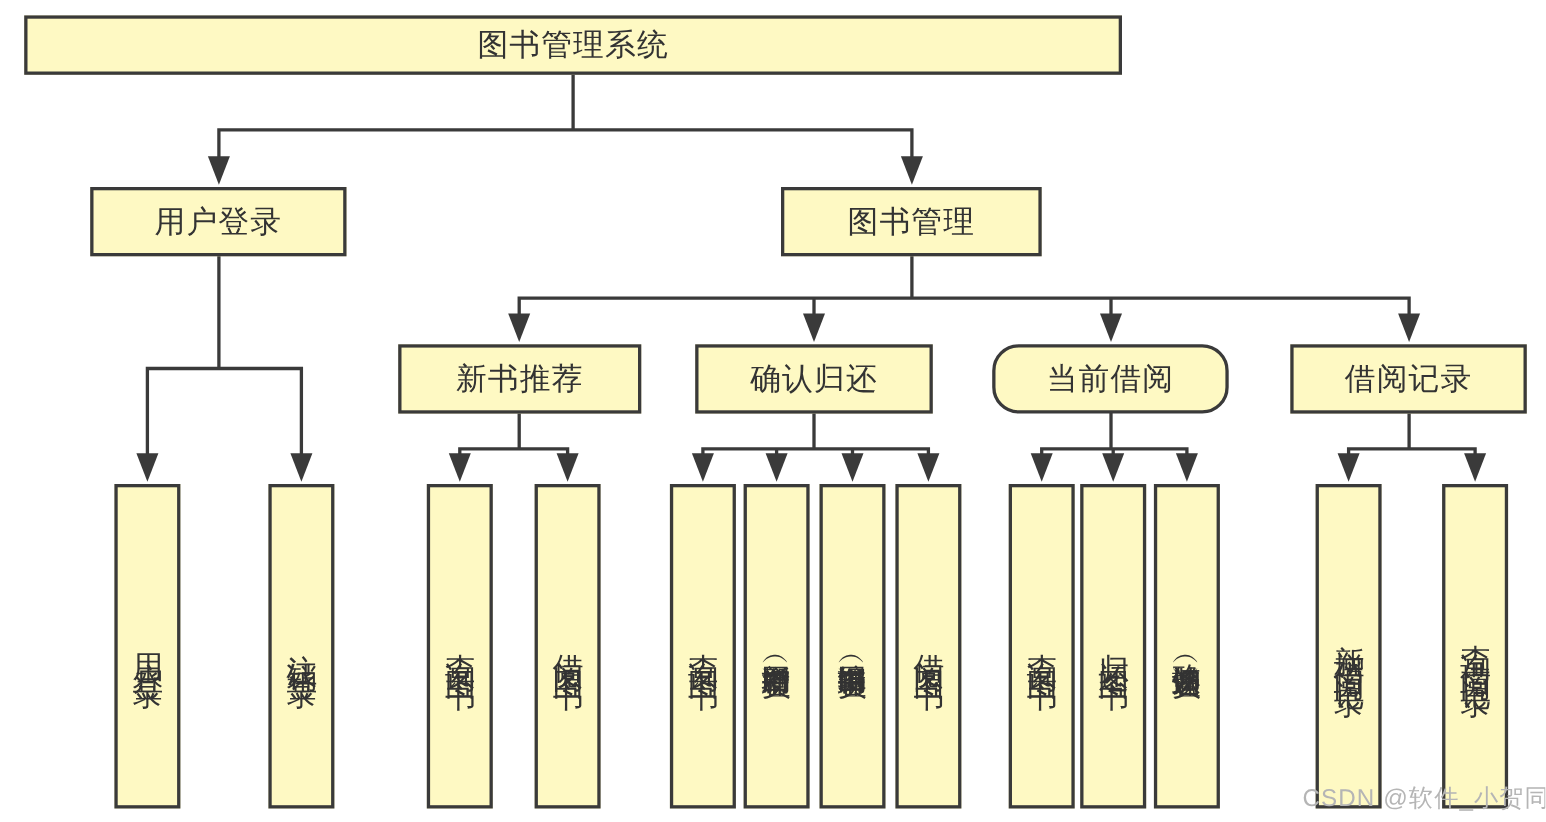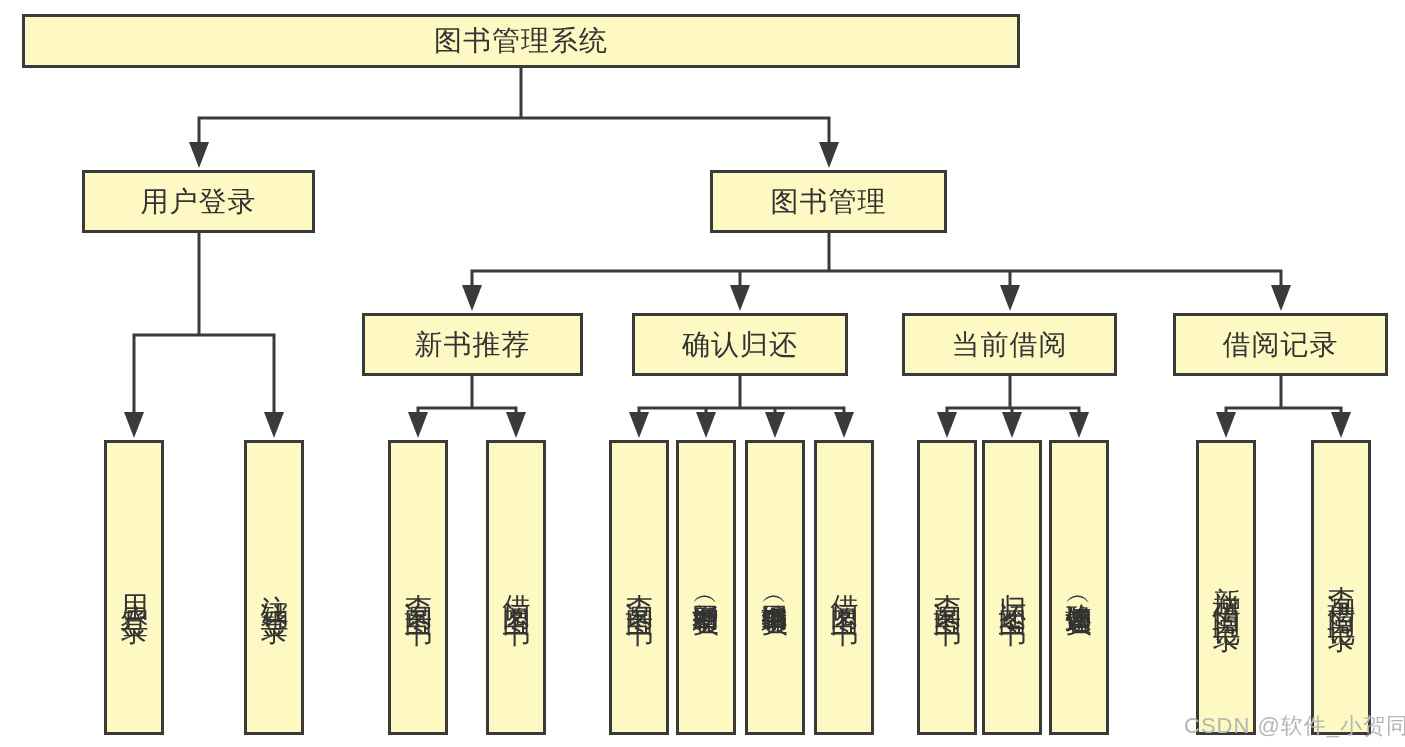--- a/index.html
+++ b/index.html
@@ -43,21 +43,21 @@
     font-size: 26px;
   }
   
   .n-root  { left: 22px;   top: 14px;  width: 998px; height: 54px; }
   
   .n-login { left: 82px;   top: 170px; width: 233px; height: 63px; }
   .n-mgmt  { left: 710px;  top: 170px; width: 237px; height: 63px; }
   
   .n-rec   { left: 362px;  top: 313px; width: 221px; height: 63px; }
   .n-bor   { left: 632px;  top: 313px; width: 216px; height: 63px; }
-  .n-cur   { left: 902px;  top: 313px; width: 215px; height: 63px; }
+  .n-cur   { left: 902px;  top: 313px; width: 215px; height: 63px; border-radius: 24px; }
   .n-hist  { left: 1173px; top: 313px; width: 215px; height: 63px; }
   
   .lf { top: 440px; width: 60px; height: 295px; }
   .lf1  { left: 104px;  }
   .lf2  { left: 244px;  }
   .lf3  { left: 388px;  }
   .lf4  { left: 486px;  }
   .lf5  { left: 609px;  }
   .lf6  { left: 676px;  }
   .lf7  { left: 745px;  }

